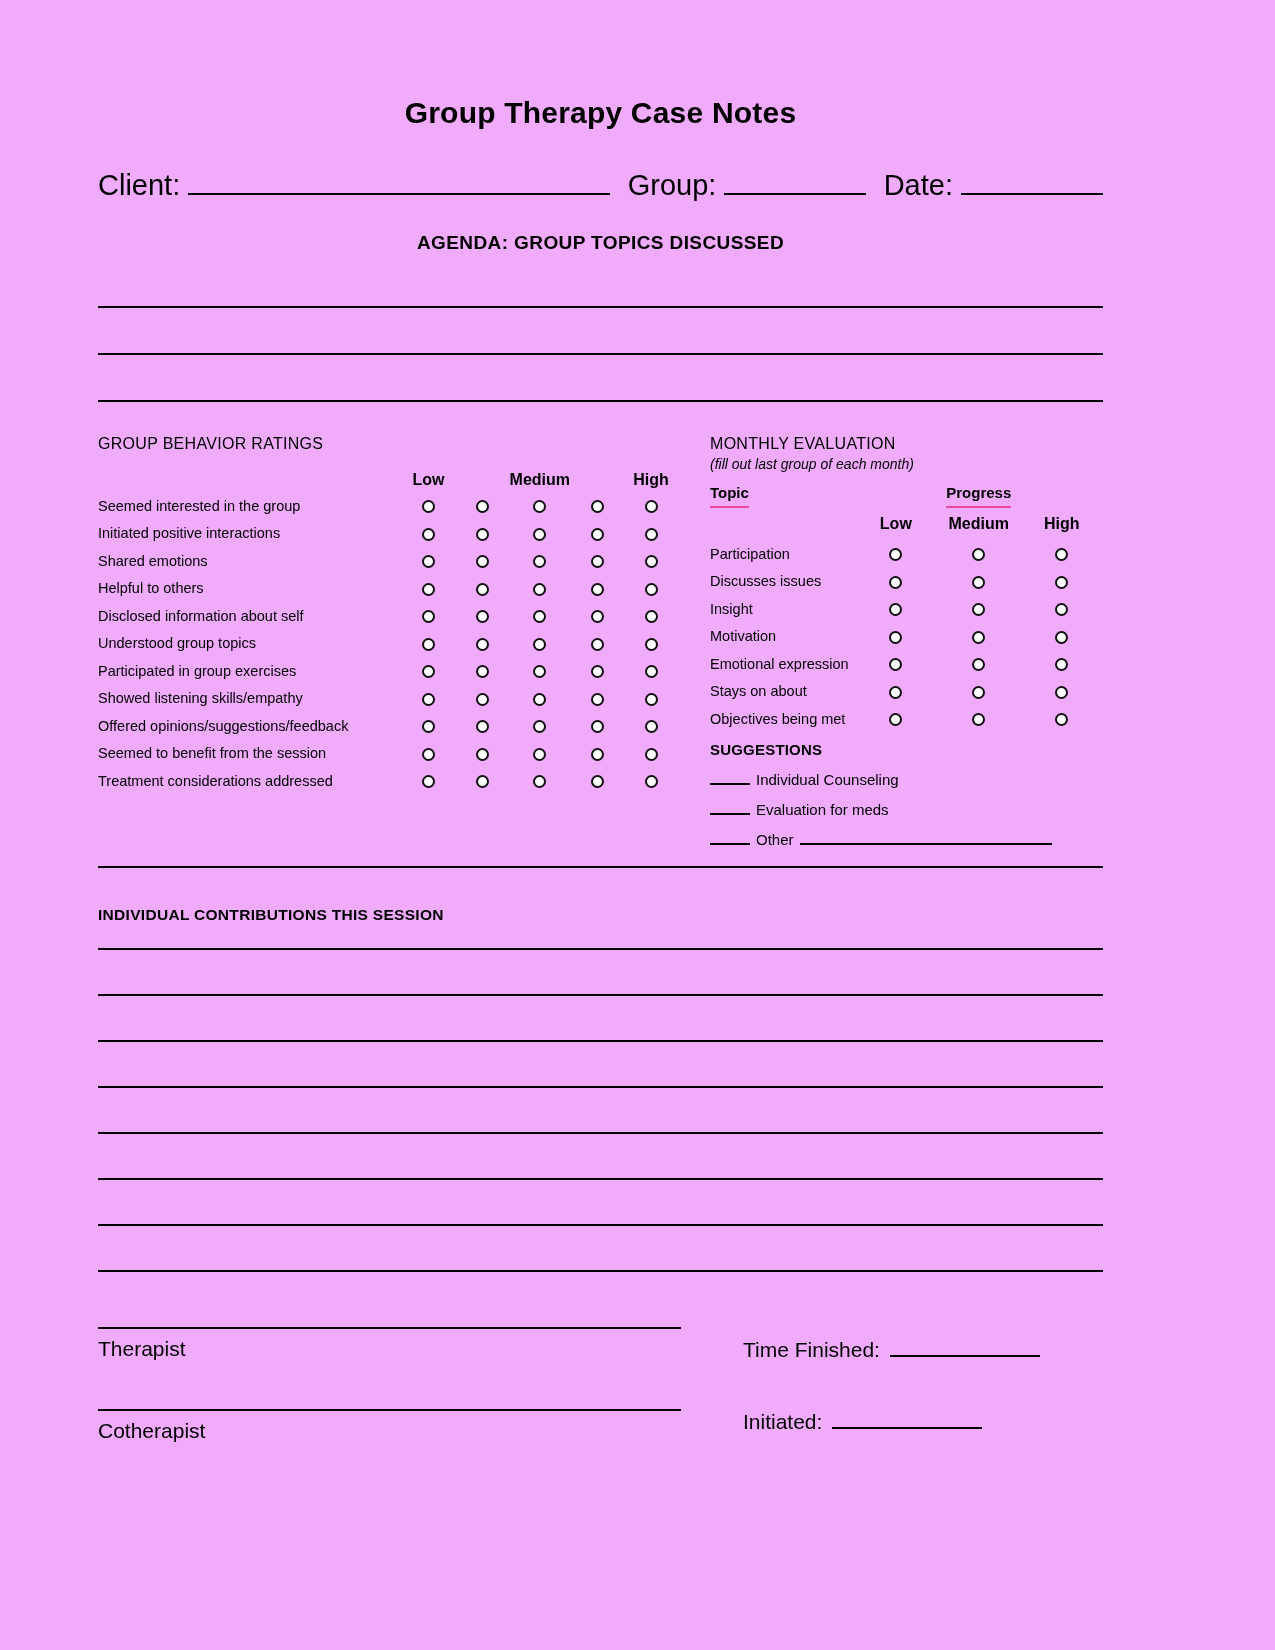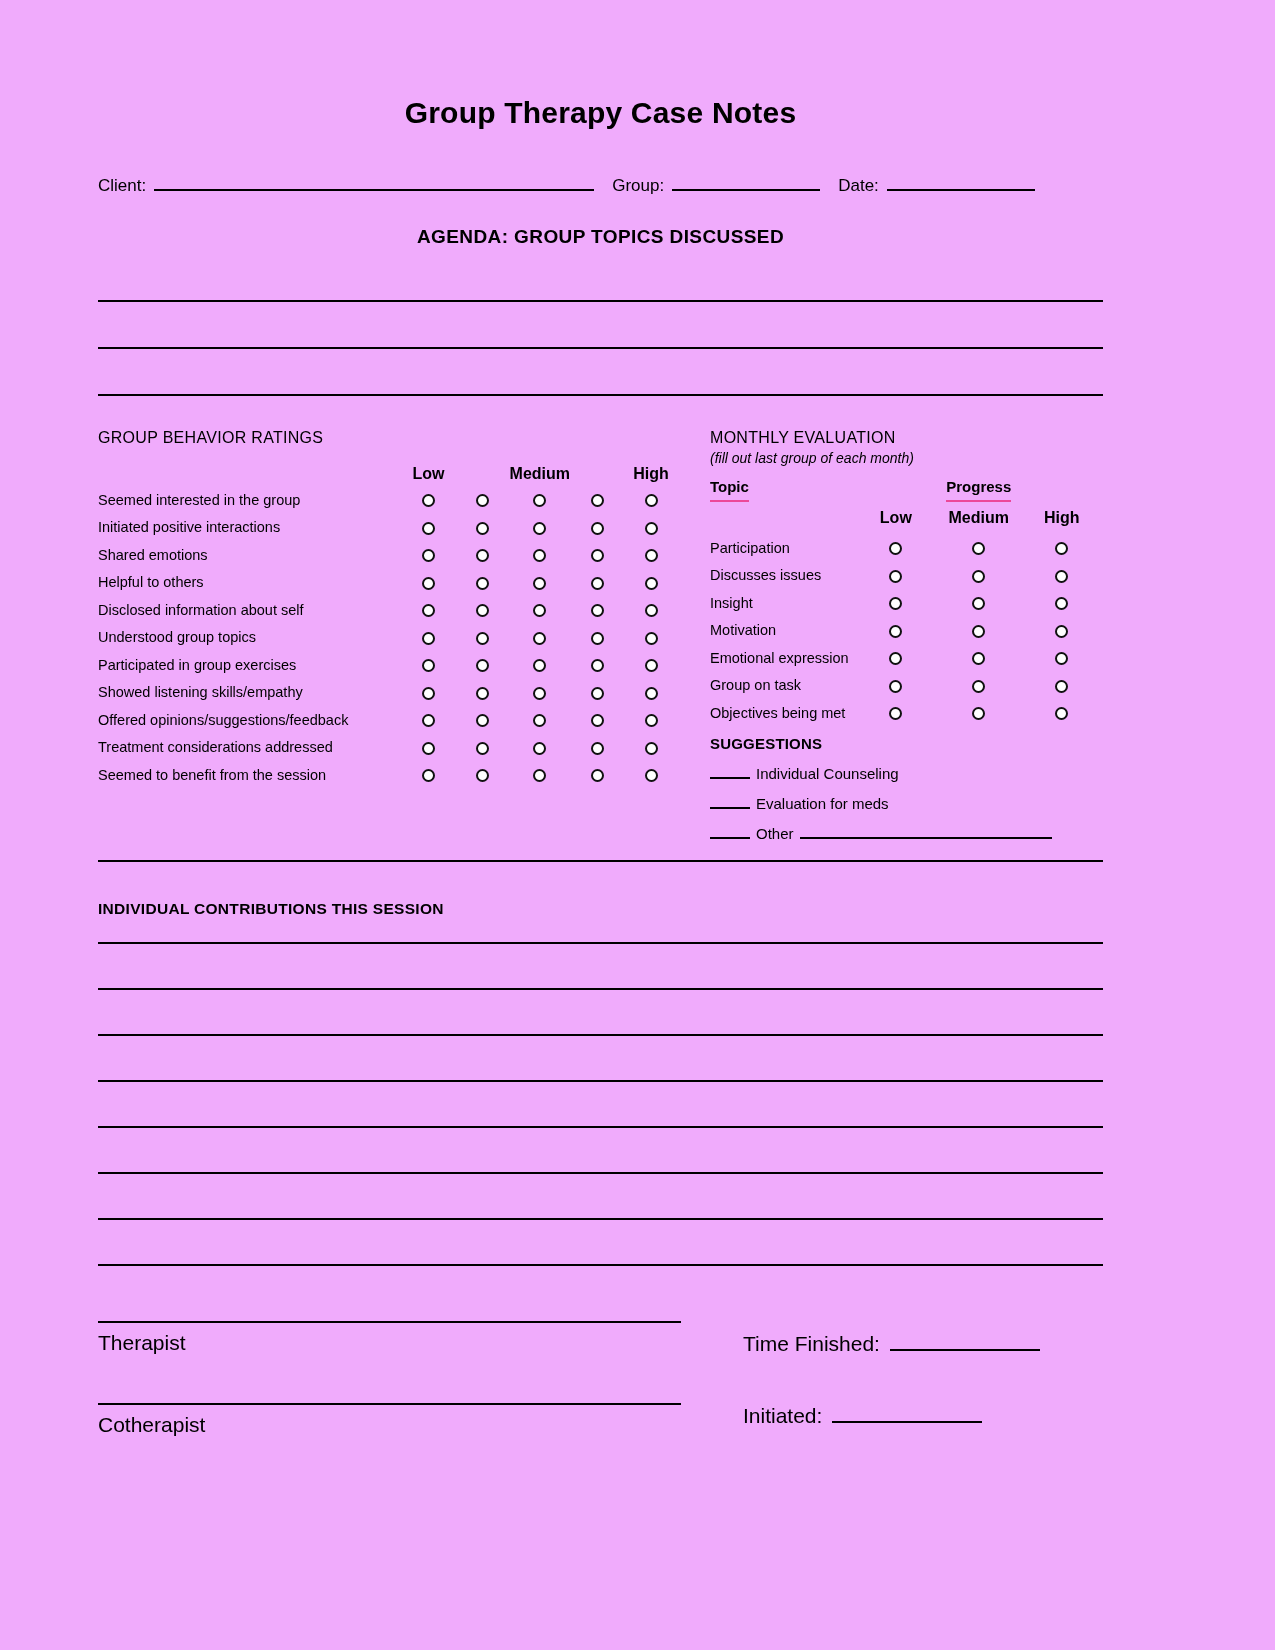--- a/index.html
+++ b/index.html
@@ -33,21 +33,21 @@
     font-size: 30px;
     font-weight: bold;
     letter-spacing: 0.2px;
     margin-top: 96px;
     line-height: 1.1;
   }
 
   
   .identline {
     margin-top: 40px;
-    font-size: 17px;
+    font-size: 29px;
     white-space: nowrap;
     display: flex;
     align-items: baseline;
   }
   .identline .lbl { flex: 0 0 auto; }
   .blank {
     display: inline-block;
     border-bottom: 2px solid #000;
     height: 20px;
   }
@@ -355,29 +355,29 @@
           </tr>
           <tr>
             <td class="item">Offered opinions/suggestions/feedback</td>
             <td class="opt"><span class="circ"></span></td>
             <td class="opt"><span class="circ"></span></td>
             <td class="opt"><span class="circ"></span></td>
             <td class="opt"><span class="circ"></span></td>
             <td class="opt"><span class="circ"></span></td>
           </tr>
           <tr>
+            <td class="item">Seemed to benefit from the session</td>
+            <td class="opt"><span class="circ"></span></td>
+            <td class="opt"><span class="circ"></span></td>
+            <td class="opt"><span class="circ"></span></td>
+            <td class="opt"><span class="circ"></span></td>
+            <td class="opt"><span class="circ"></span></td>
+          </tr>
+          <tr>
             <td class="item">Treatment considerations addressed</td>
-            <td class="opt"><span class="circ"></span></td>
-            <td class="opt"><span class="circ"></span></td>
-            <td class="opt"><span class="circ"></span></td>
-            <td class="opt"><span class="circ"></span></td>
-            <td class="opt"><span class="circ"></span></td>
-          </tr>
-          <tr>
-            <td class="item">Seemed to benefit from the session</td>
             <td class="opt"><span class="circ"></span></td>
             <td class="opt"><span class="circ"></span></td>
             <td class="opt"><span class="circ"></span></td>
             <td class="opt"><span class="circ"></span></td>
             <td class="opt"><span class="circ"></span></td>
           </tr>
         </tbody>
           </table>
       </div>
 
@@ -423,21 +423,21 @@
             <td class="opt"><span class="circ"></span></td>
             <td class="opt"><span class="circ"></span></td>
           </tr>
           <tr>
             <td class="item">Emotional expression</td>
             <td class="opt"><span class="circ"></span></td>
             <td class="opt"><span class="circ"></span></td>
             <td class="opt"><span class="circ"></span></td>
           </tr>
           <tr>
-            <td class="item">Group on task</td>
+            <td class="item">Stays on about</td>
             <td class="opt"><span class="circ"></span></td>
             <td class="opt"><span class="circ"></span></td>
             <td class="opt"><span class="circ"></span></td>
           </tr>
           <tr>
             <td class="item">Objectives being met</td>
             <td class="opt"><span class="circ"></span></td>
             <td class="opt"><span class="circ"></span></td>
             <td class="opt"><span class="circ"></span></td>
           </tr>

